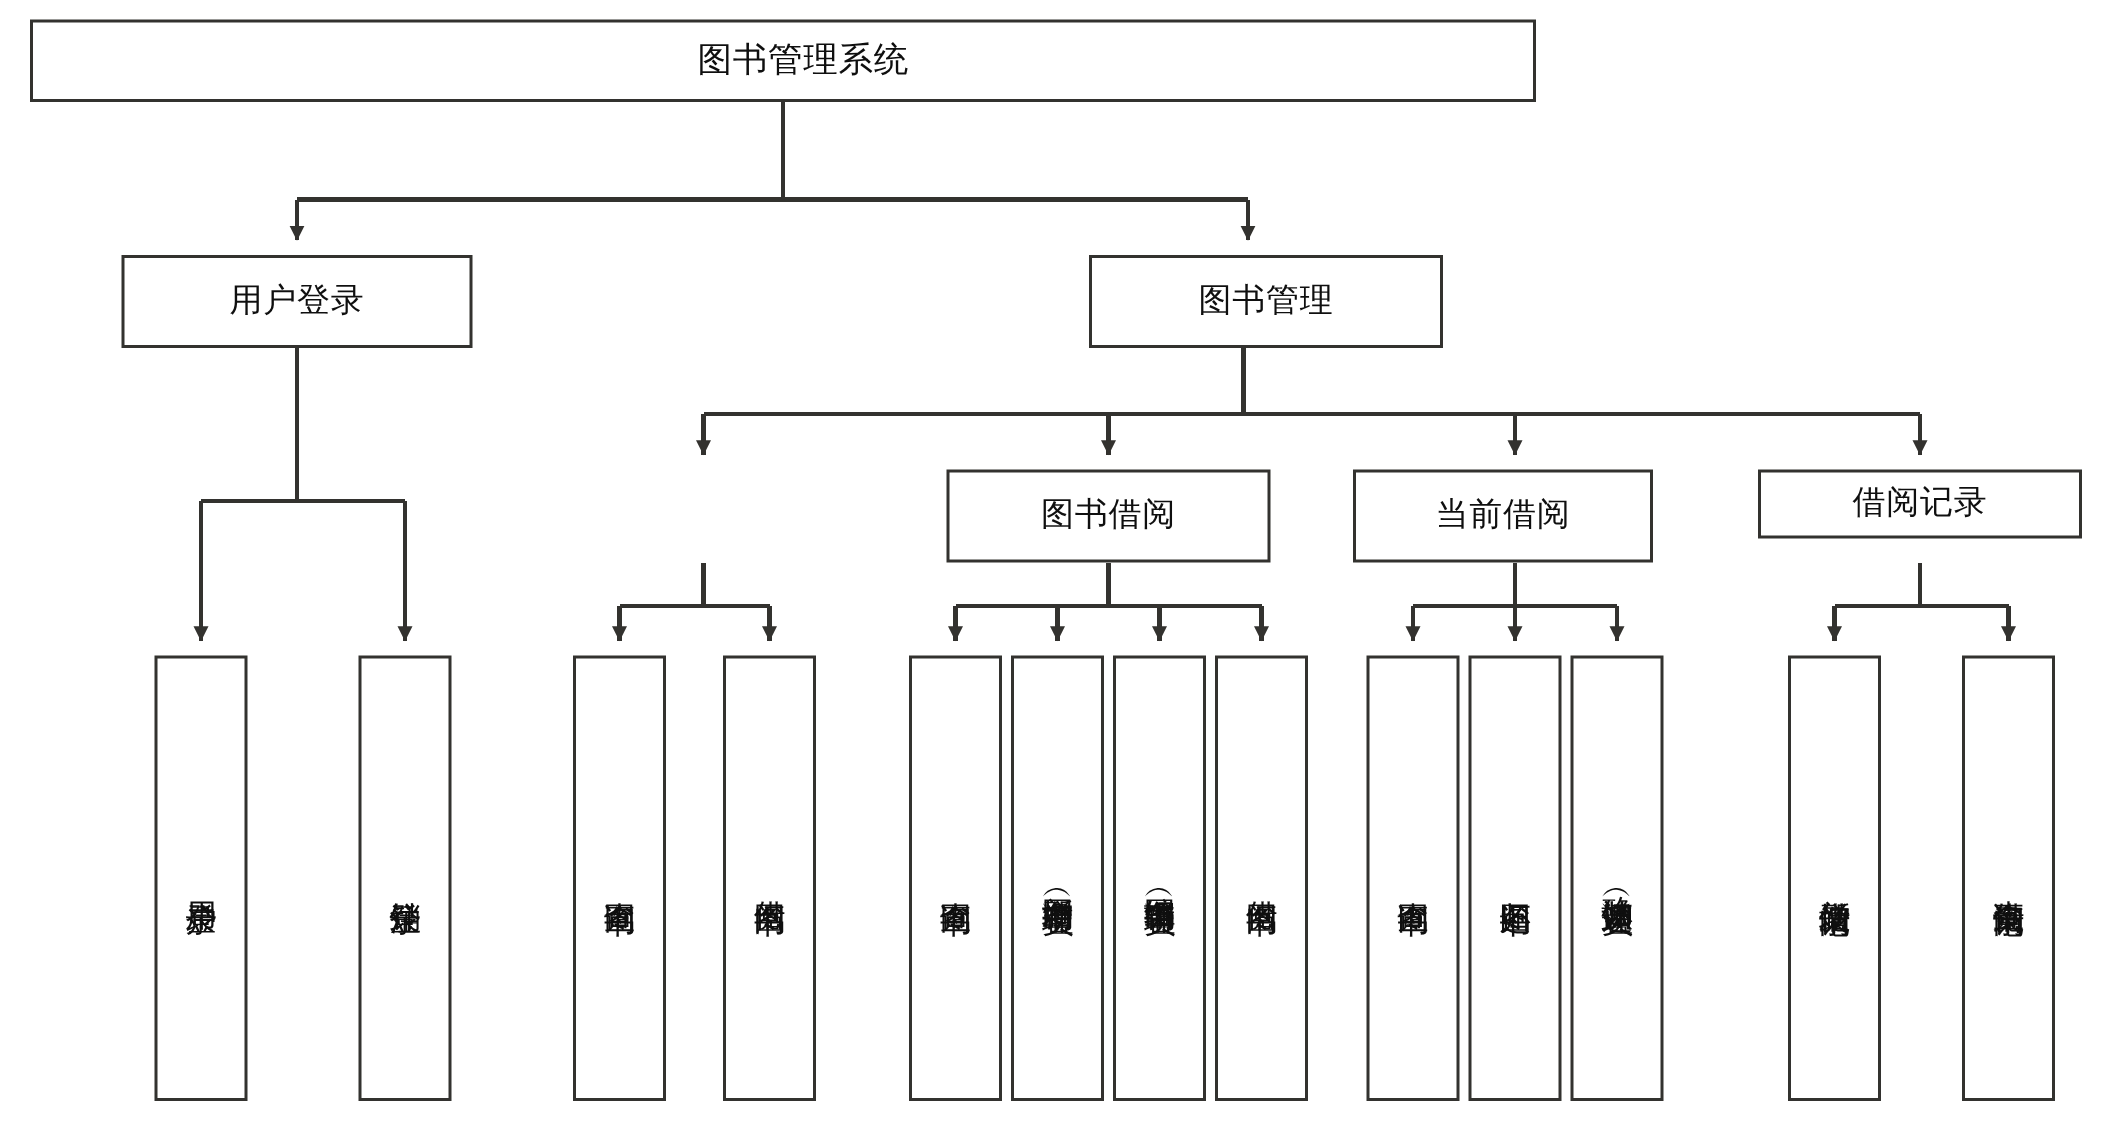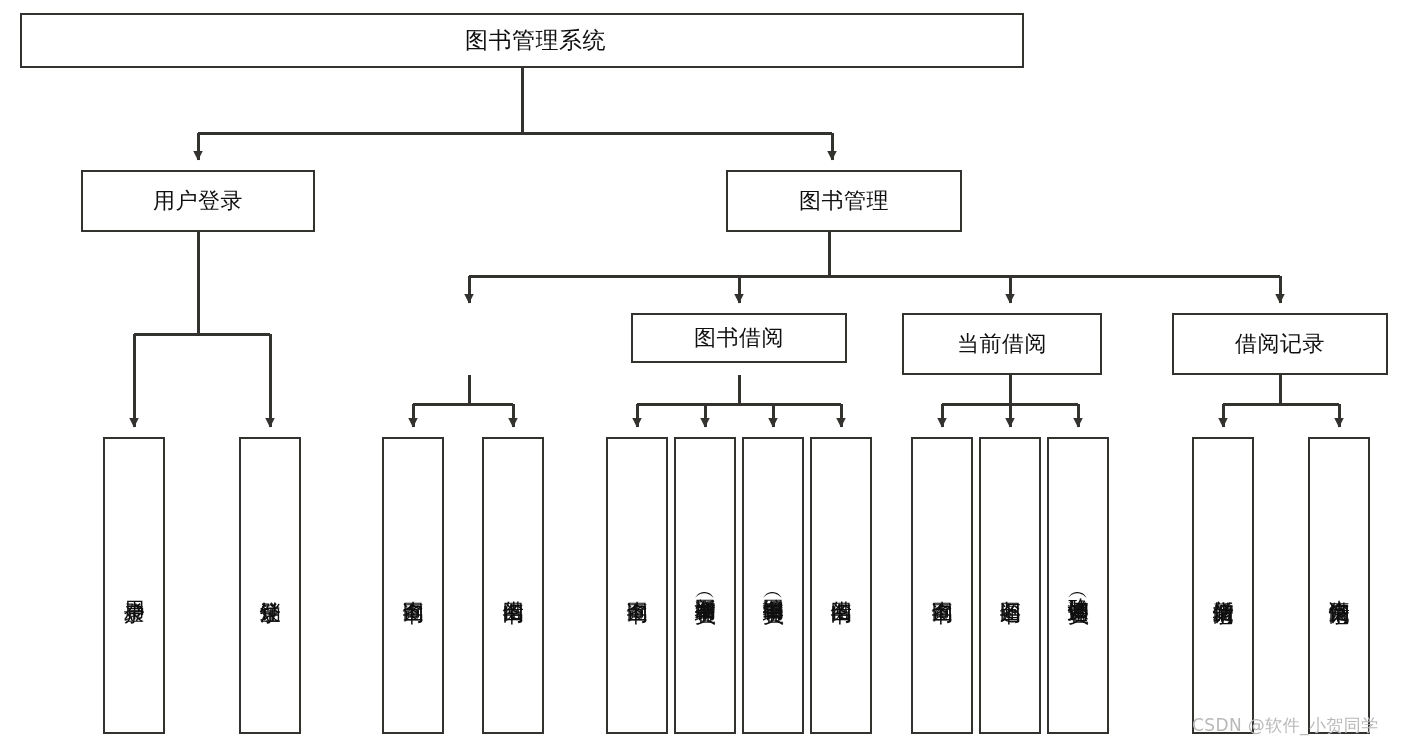--- a/index.html
+++ b/index.html
@@ -120,29 +120,29 @@
 
   <div class="node" style="left:81px; top:170px; width:234px; height:62px;">
     <span class="label">用户登录</span>
   </div>
 
   <div class="node" style="left:711px; top:170px; width:236px; height:62px;margin-left:15px;">
     <span class="label">图书管理</span>
   </div>
 
 
-  <div class="node" style="left:631px; top:313px; width:216px; height:50px;">
+  <div class="node" style="left:631px; top:313px; width:216px; height:62px;">
     <span class="label">图书借阅</span>
   </div>
 
   <div class="node" style="left:902px; top:313px; width:200px; height:62px;">
     <span class="label">当前借阅</span>
   </div>
 
-  <div class="node" style="left:1172px; top:313px; width:216px; height:62px;">
+  <div class="node" style="left:1172px; top:313px; width:216px; height:46px;">
     <span class="label">借阅记录</span>
   </div>
 
   <div class="node vertical" style="left:103px; top:437px; width:62px; height:297px;">
     <span class="label">用户登录</span>
   </div>
 
   <div class="node vertical" style="left:239px; top:437px; width:62px; height:297px;">
     <span class="label">注销登录</span>
   </div>
@@ -184,15 +184,14 @@
   </div>
 
   <div class="node vertical" style="left:1192px; top:437px; width:62px; height:297px;">
     <span class="label">新增借阅记录</span>
   </div>
 
   <div class="node vertical" style="left:1308px; top:437px; width:62px; height:297px;">
     <span class="label">查询借阅记录</span>
   </div>
 
-  <div class="watermark" style="left:1192px; top:714px;">CSDN @软件_小贺同学</div>
 
 </div>
 
 </body></html>

